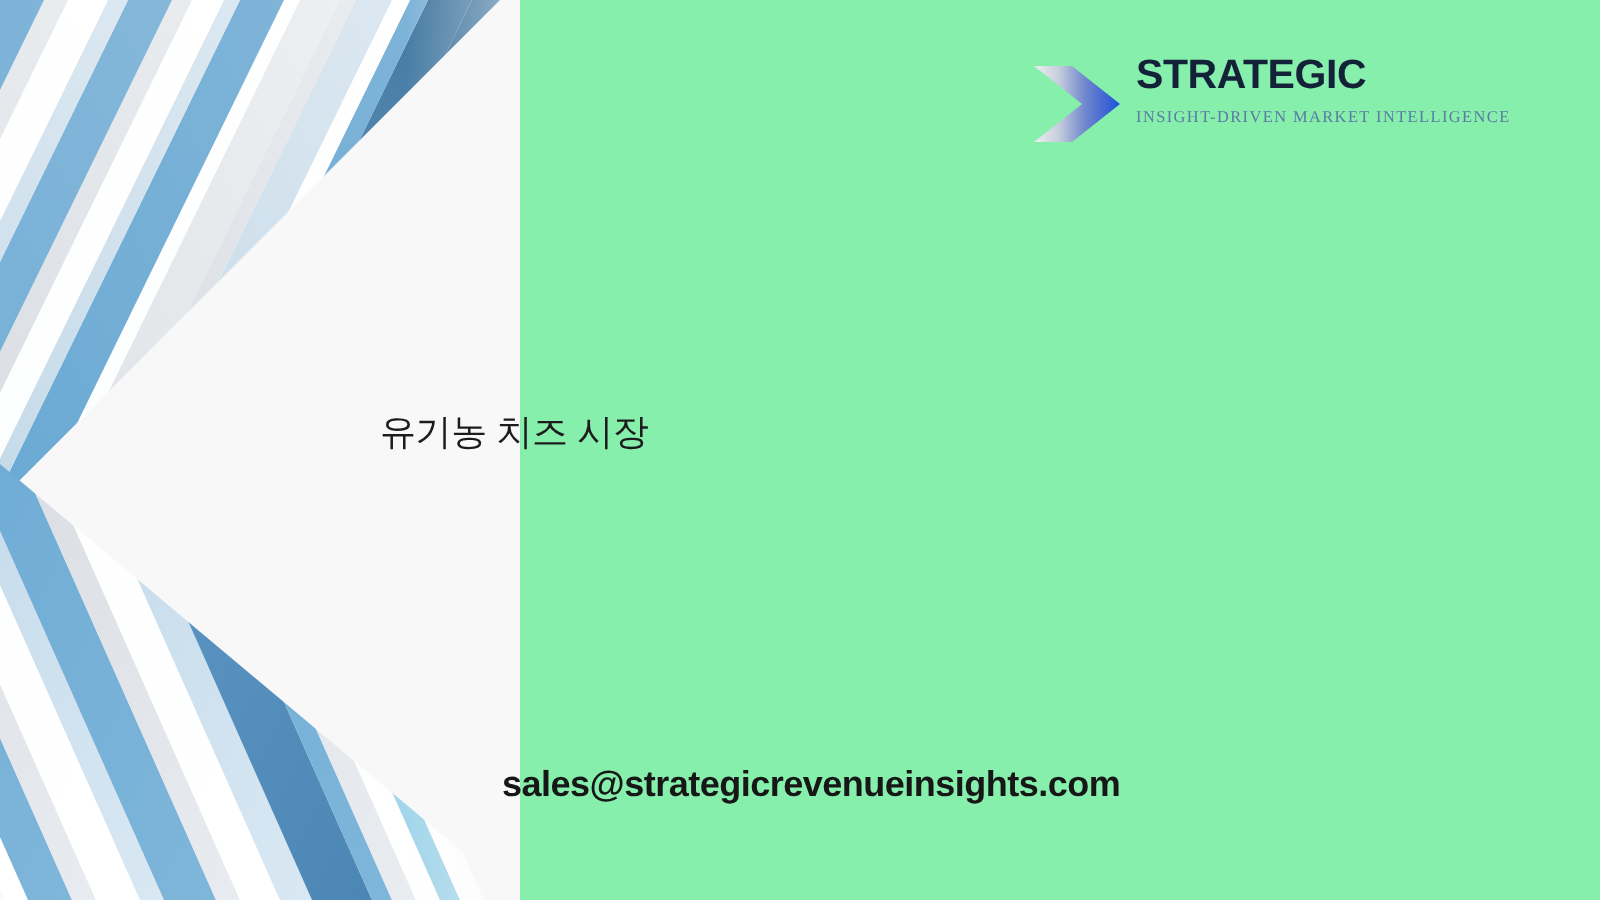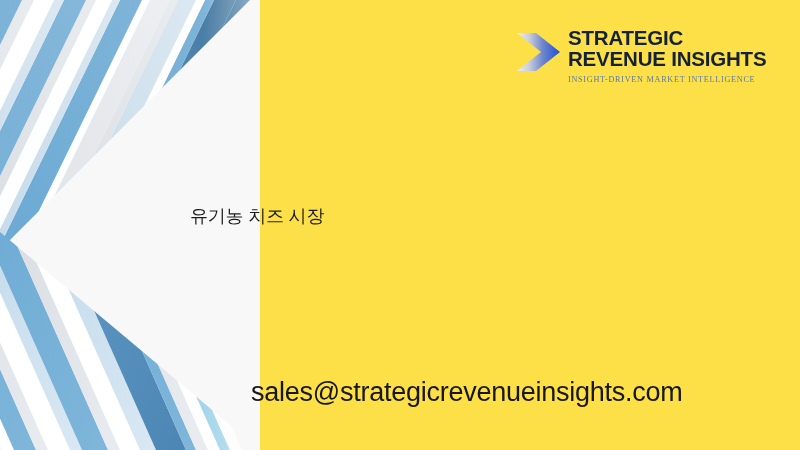--- a/index.html
+++ b/index.html
@@ -10,21 +10,21 @@
   }
   body {
     font-family: "Liberation Sans", "DejaVu Sans", sans-serif;
   }
 
   #slide {
     position: relative;
     width: 800px;
     height: 450px;
     overflow: hidden;
-    background: #fde047;
+    background: #86efac;
   }
 
   
   #deco {
     position: absolute;
     left: 0;
     top: 0;
     width: 260px;
     height: 450px;
     overflow: hidden;
@@ -84,24 +84,24 @@
     font-weight: normal;
     letter-spacing: -0.2px;
     white-space: nowrap;
   }
 
   
   #email {
     position: absolute;
     left: 251px;
     top: 376px;
-    font-size: 27px;
+    font-size: 18px;
     line-height: 32px;
     color: #171717;
-    font-weight: normal;
+    font-weight: bold;
     letter-spacing: -0.25px;
     white-space: nowrap;
   }
 </style>
 </head>
 <body>
 
 <div id="slide">
 
   <div id="deco">
@@ -238,21 +238,20 @@
             <stop offset="28%" stop-color="#C8CFDD"></stop>
             <stop offset="60%" stop-color="#6E86CC"></stop>
             <stop offset="100%" stop-color="#1E4FD8"></stop>
           </linearGradient>
         </defs>
         <path d="M1 5 L20 5 L44 24 L20 43 L1 43 L25 24 Z" fill="url(#markGrad)"></path>
       </svg>
     </div>
     <div id="logo-text">
       <div class="wordmark-line">STRATEGIC</div>
-      <div class="wordmark-line">REVENUE INSIGHTS</div>
       <div id="logo-tagline">INSIGHT-DRIVEN MARKET INTELLIGENCE</div>
     </div>
   </div>
 
   <div id="title">유기농 치즈 시장</div>
 
   <div id="email">sales@strategicrevenueinsights.com</div>
 
 </div>
 

